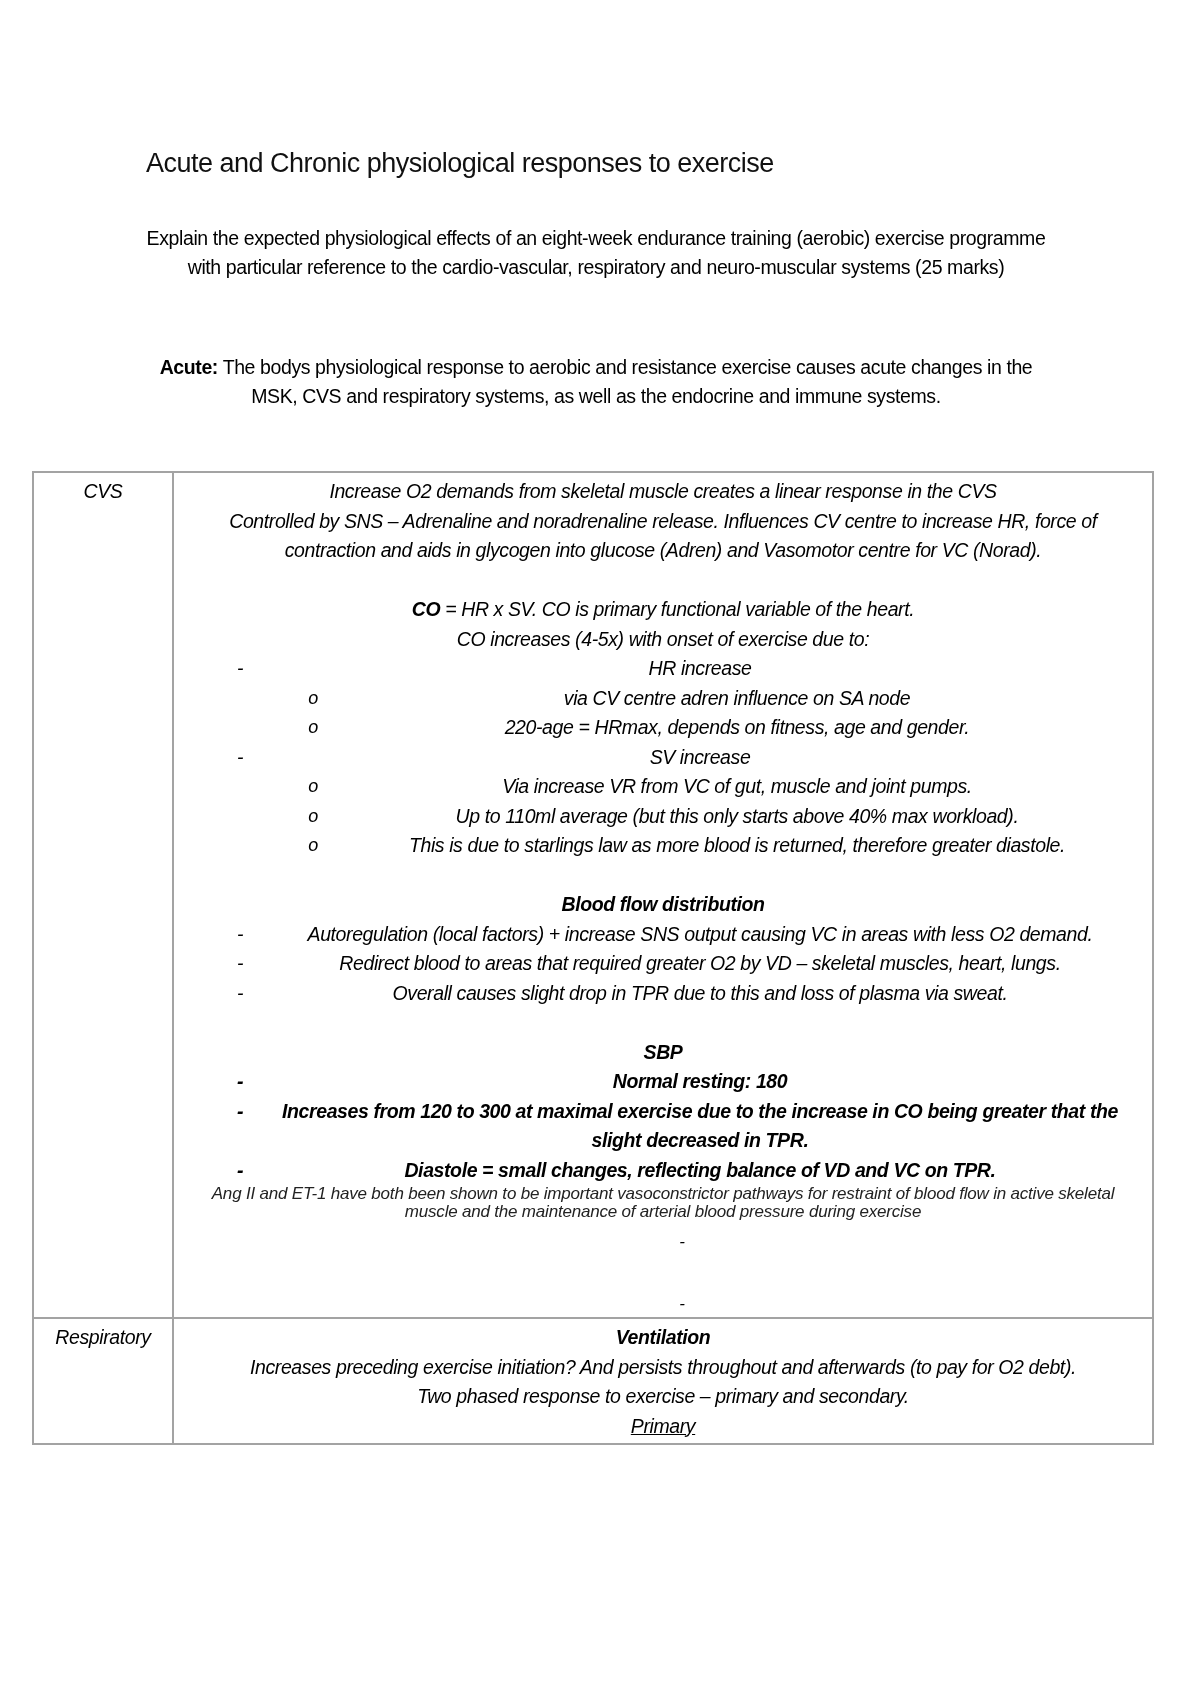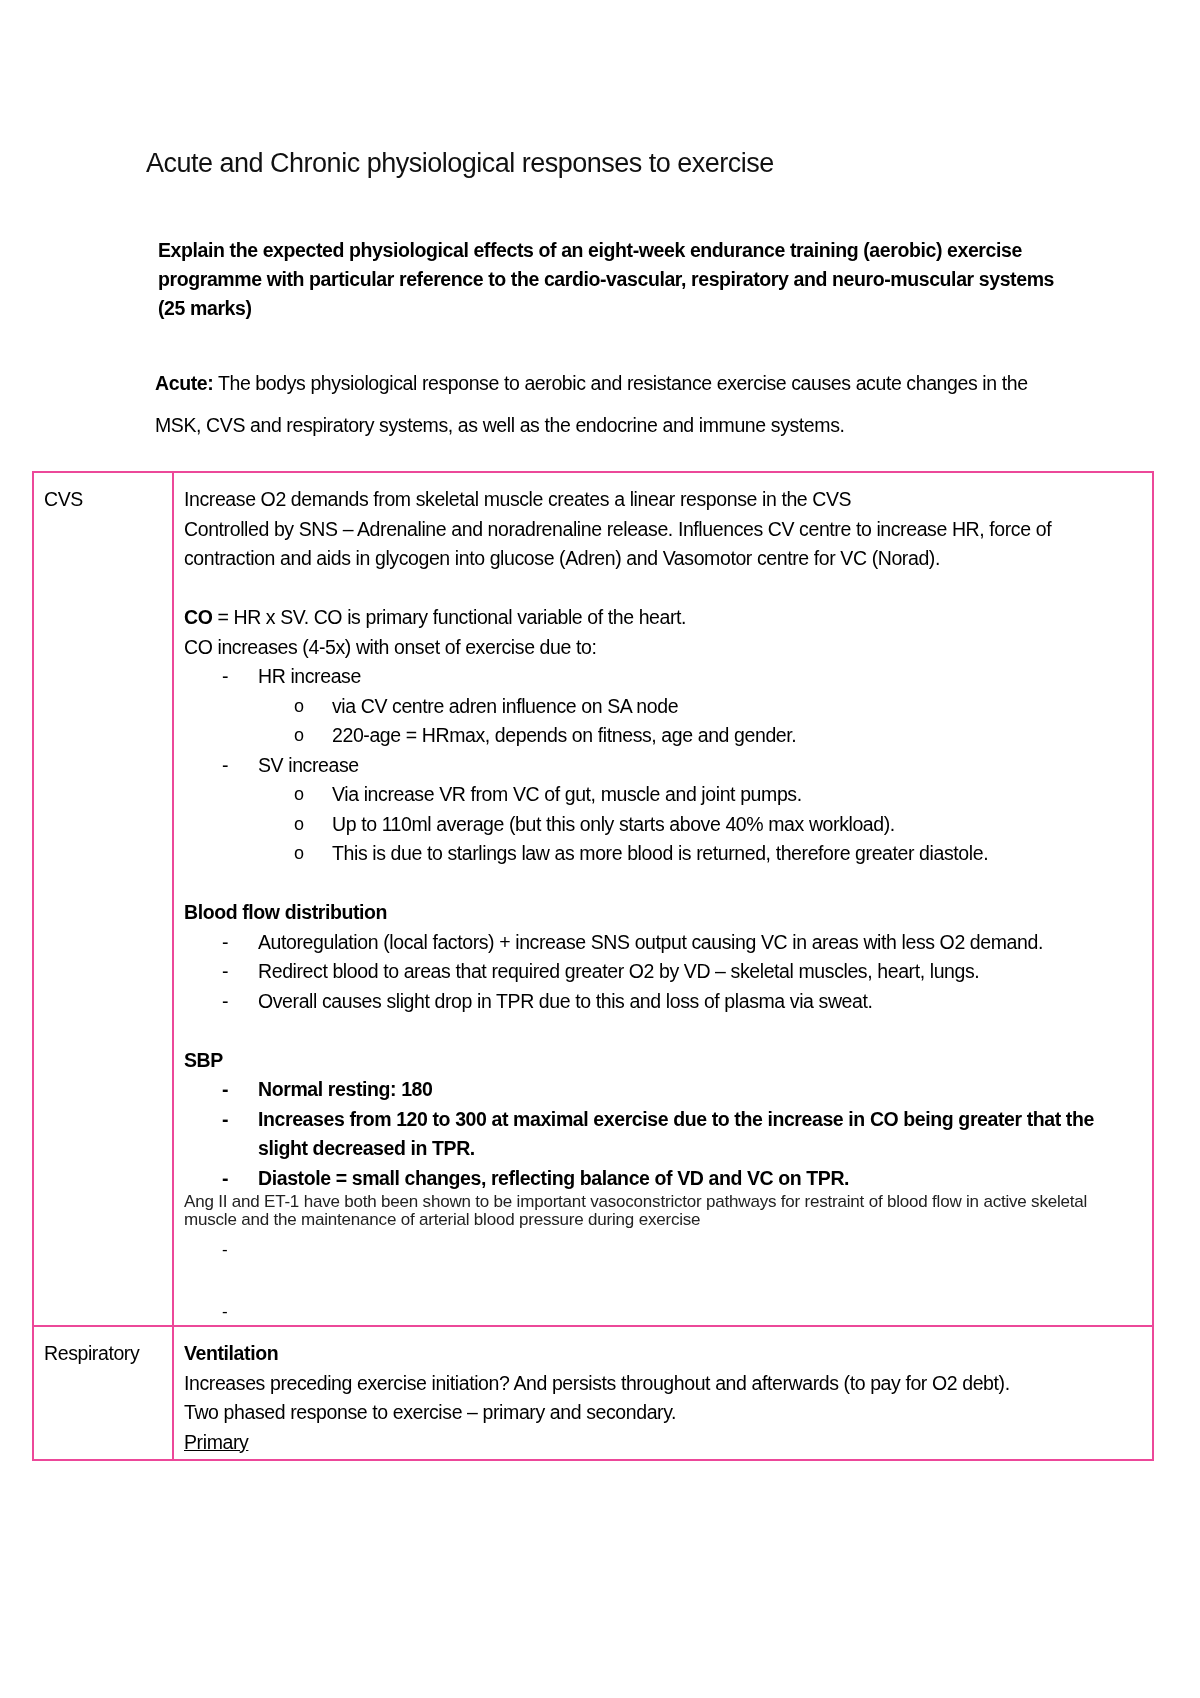--- a/index.html
+++ b/index.html
@@ -1,29 +1,29 @@
 <!DOCTYPE html>
 <html><head>
 <meta charset="utf-8">
 <style>
   html, body { margin:0; padding:0; background:#ffffff; }
   body { width:1200px; height:1698px; position:relative; overflow:hidden;
          font-family:"Liberation Sans", sans-serif; color:#000; }
-  .page { position:absolute; left:0; top:0; width:1200px; height:1698px; }
+  .page { position:absolute; left:0; top:0; width:1200px; height:1698px;text-align:center; }
   .title { position:absolute; left:146px; top:148px; font-size:27px; font-weight:normal;
            letter-spacing:-0.5px; color:#111; margin:0; }
   .question { position:absolute; left:146px; top:224px; width:900px; font-size:19.5px;
-              font-weight:bold; line-height:29px; letter-spacing:-0.4px; margin:12px; }
+              font-weight:normal; line-height:29px; letter-spacing:-0.4px; margin:0; }
   .intro { position:absolute; left:146px; top:353px; width:900px; font-size:19.5px;
-           line-height:42px; letter-spacing:-0.4px; margin:9px; }
+           line-height:29px; letter-spacing:-0.4px; margin:0; }
   .intro b { font-weight:bold; }
   table.notes { position:absolute; left:32px; top:471px; width:1122px; border-collapse:collapse;
                 border:2px solid #000; }
-  table.notes td { border:2px solid #ec4899; vertical-align:top; padding:12px 10px 2px 10px;
-                   font-size:19.5px; line-height:29.5px; letter-spacing:-0.4px; }
+  table.notes td { border:2px solid #a3a3a3; vertical-align:top; padding:4px 10px 2px 10px;
+                   font-size:19.5px; line-height:29.5px; letter-spacing:-0.4px;font-style:italic; }
   td.label { width:118px; padding-left:12px; }
   td.body { }
   .line { display:block; min-height:29.5px; }
   .blank { display:block; height:29.5px; }
   .bold { font-weight:bold; }
   .u { text-decoration:underline; }
   .dash { display:flex; padding-left:38px; }
   .dash .m { width:36px; flex:none; }
   .dash .t { flex:1; }
   .circ { display:flex; padding-left:110px; }

